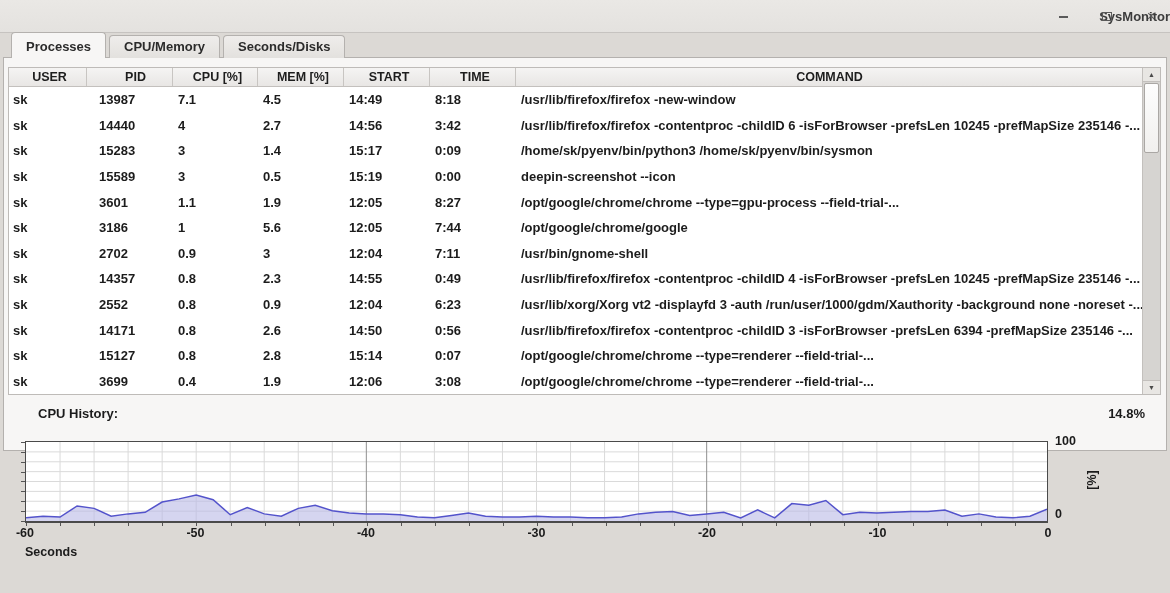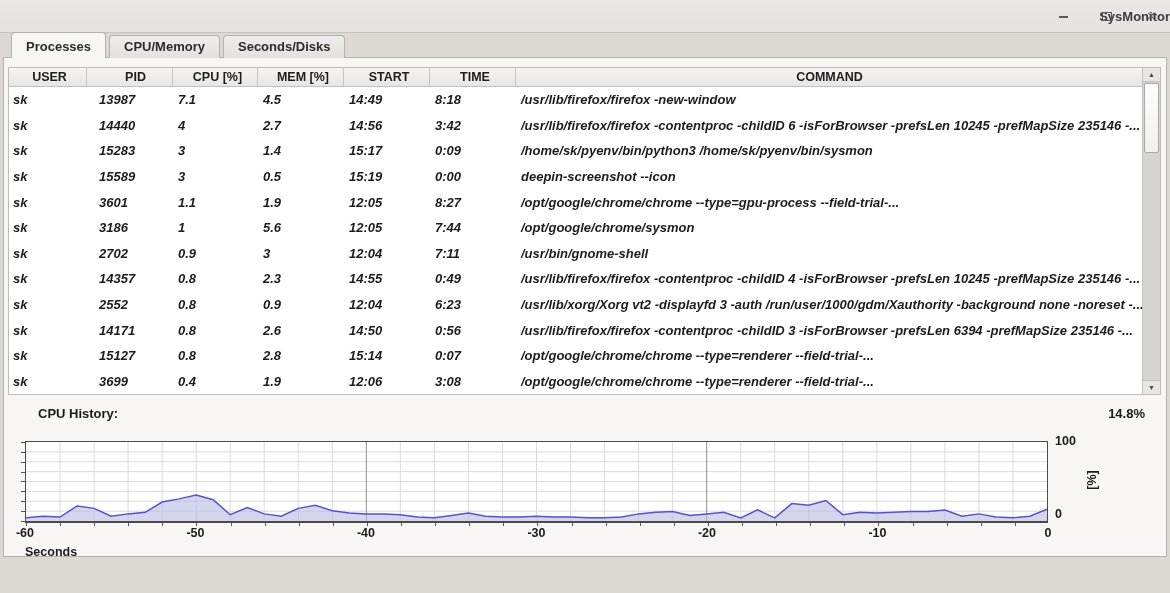--- a/index.html
+++ b/index.html
@@ -26,36 +26,36 @@
   
   .tabbar { height:24px; padding-left:11px; display:flex; align-items:flex-end; position:relative; z-index:2; }
   .tab {
     padding:3px 14px 4px; font-size:13px; font-weight:600; color:#2b2b2b;
     border:1px solid #b4b1ae; border-bottom:none; border-radius:4px 4px 0 0;
     background:linear-gradient(#efedeb,#e3e1de); margin-right:3px; margin-bottom:-1px;
   }
   .tab.active { background:#f7f6f5; padding-top:6px; }
   
   .panel {
-    margin:0 3px; height:500px; background:#f7f6f5;
+    margin:0 3px; height:394px; background:#f7f6f5;
     border:1px solid #b4b1ae; position:relative; z-index:1;
   }
   
   .table-wrap {
     margin:9px 5px 0 4px; height:328px; background:#ffffff;
     border:1px solid #bebbb8; display:flex;
   }
   .table-main { flex:1; display:flex; flex-direction:column; overflow:hidden; }
   .thead { display:flex; height:20px;
     background:linear-gradient(#f5f4f3,#e8e6e4); border-bottom:1px solid #c3c0bd; }
   .thcell { font-size:12.5px; font-weight:700; color:#1d1d1d; display:flex;
     align-items:center; justify-content:center; border-right:1px solid #c8c5c2; }
   .thcell:last-child { border-right:none; }
   .tbody { flex:1; }
-  .trow { display:flex; height:25.6px; align-items:center;font-style:italic; }
+  .trow { display:flex; height:25.6px; align-items:center; }
   .tcell { font-size:13px; font-weight:600; color:#1c1c1c;
     white-space:nowrap; overflow:hidden; }
   .c0 { width:78px; padding-left:4px; }
   .c1 { width:86px; padding-left:12px; }
   .c2 { width:85px; padding-left:5px; }
   .c3 { width:86px; padding-left:5px; }
   .c4 { width:86px; padding-left:5px; }
   .c5 { width:86px; padding-left:5px; }
   .c6 { flex:1; padding-left:5px; padding-right:4px; }
   
@@ -174,21 +174,21 @@
             <div class="tcell c5">8:27</div>
             <div class="tcell c6">/opt/google/chrome/chrome --type=gpu-process --field-trial-...</div>
           </div>
           <div class="trow">
             <div class="tcell c0">sk</div>
             <div class="tcell c1">3186</div>
             <div class="tcell c2">1</div>
             <div class="tcell c3">5.6</div>
             <div class="tcell c4">12:05</div>
             <div class="tcell c5">7:44</div>
-            <div class="tcell c6">/opt/google/chrome/sysmon</div>
+            <div class="tcell c6">/opt/google/chrome/google</div>
           </div>
           <div class="trow">
             <div class="tcell c0">sk</div>
             <div class="tcell c1">2702</div>
             <div class="tcell c2">0.9</div>
             <div class="tcell c3">3</div>
             <div class="tcell c4">12:04</div>
             <div class="tcell c5">7:11</div>
             <div class="tcell c6">/usr/bin/gnome-shell</div>
           </div>

